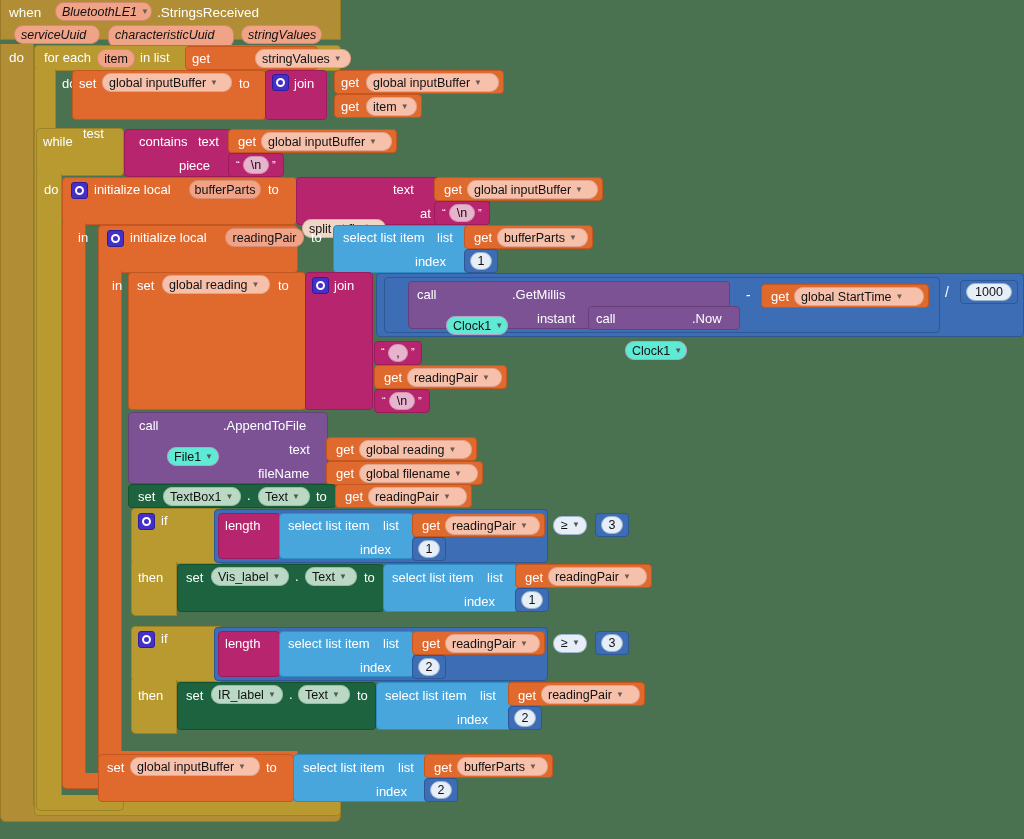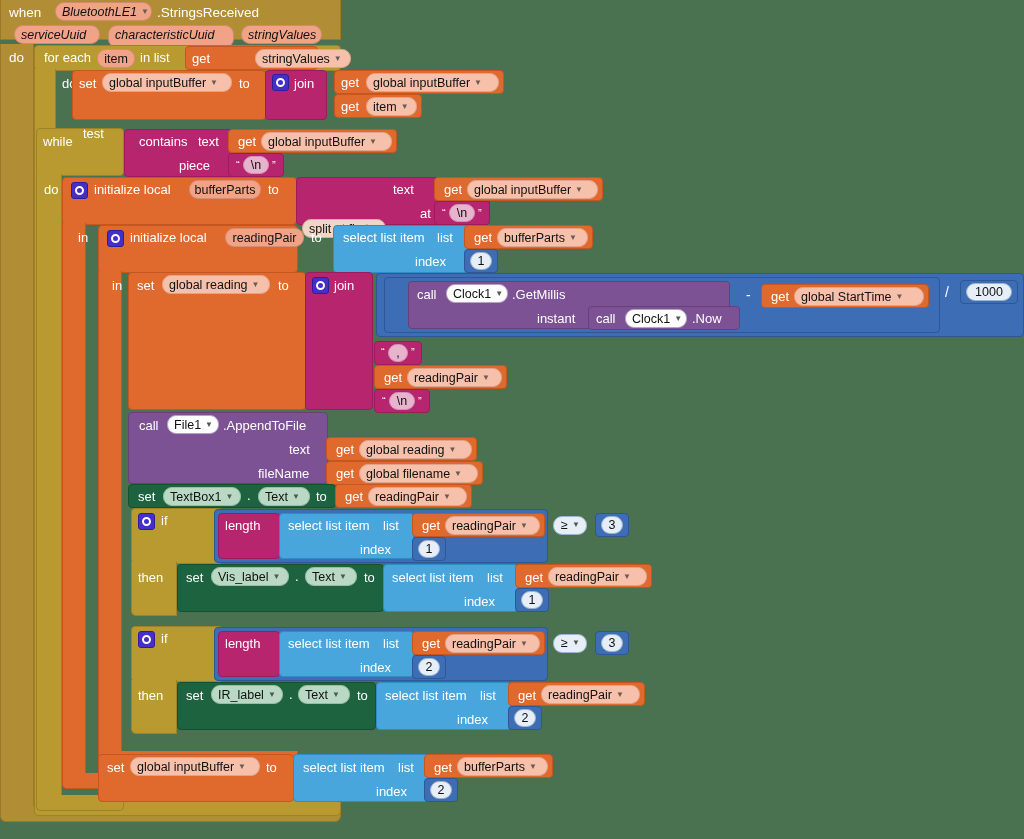--- a/index.html
+++ b/index.html
@@ -28,21 +28,21 @@
 
   
   .fld{
     position:absolute;box-sizing:border-box;
     background:#f0a387;border:1px solid #d98c6f;border-radius:9px;
     color:#111;line-height:1;white-space:nowrap;
     padding:3px 5px 4px 6px;font-size:12.5px;
   }
   .fld.lt  {background:#f6c0ab;border-color:#e0a48d;}
   .fld.evt {background:#f0a387;border-color:#d18a6e;font-style:italic;}
-  .fld.cmp {background:#ffffff;border-color:#b4a3c4;color:#111;}
+  .fld.cmp {background:#5eead4;border-color:#b4a3c4;color:#111;margin-top:32px;}
   .fld.grn {background:#b9d9c4;border-color:#97bda4;color:#111;}
   .fld.num {background:#e6eef7;border-color:#9db4cd;color:#111;text-align:center;}
   .fld.txt {background:#e8b4cd;border-color:#d094b2;color:#111;text-align:center;}
   .fld.drop{background:#f0d6c6;border-color:#d4b09b;}
   .fld.pick{background:#e6eef7;border-color:#9db4cd;color:#111;text-align:center;}
 
   .caret{
     display:inline-block;margin-left:4px;color:#6b5b52;font-size:8px;
     transform:translateY(-2px);
   }

